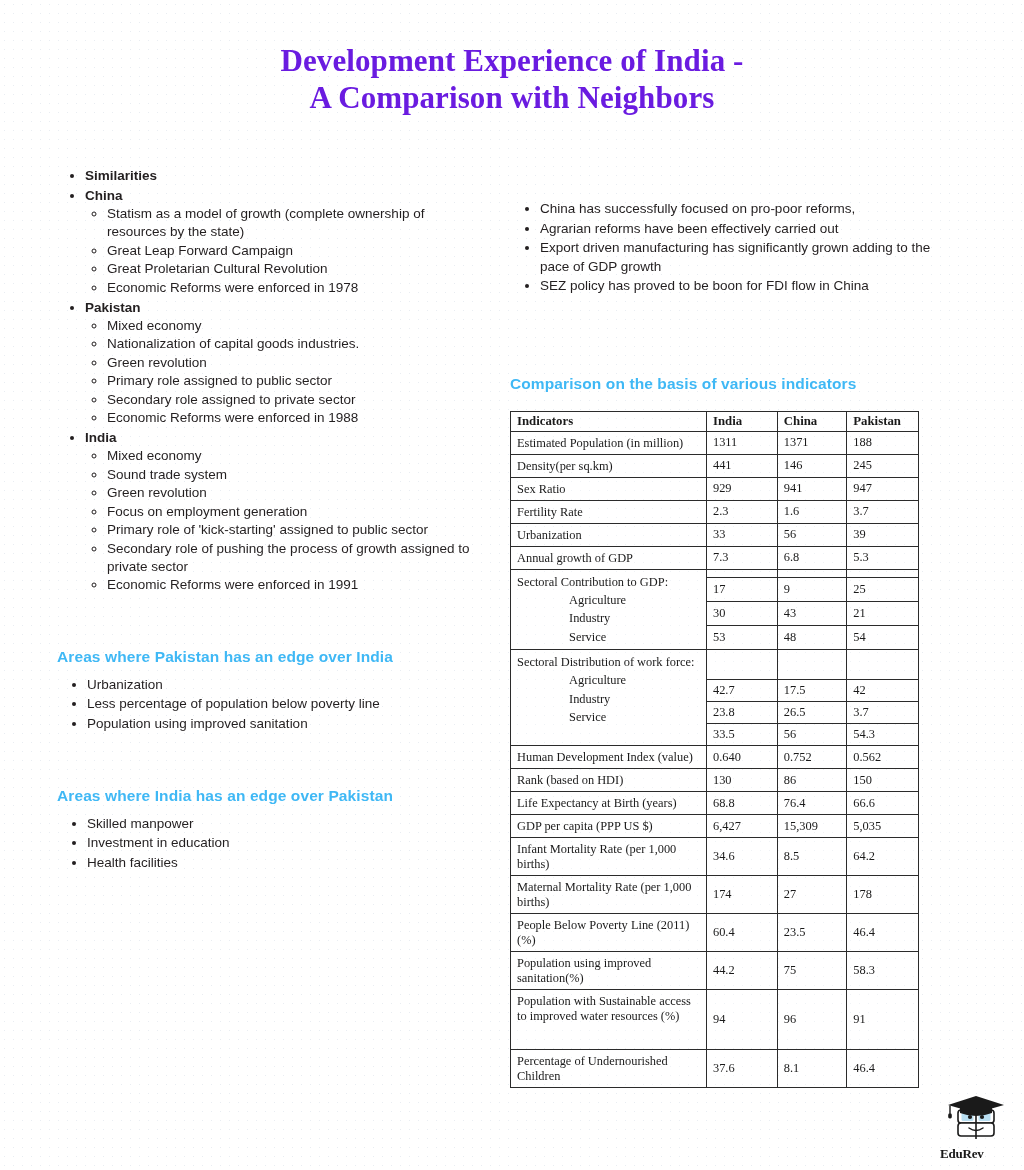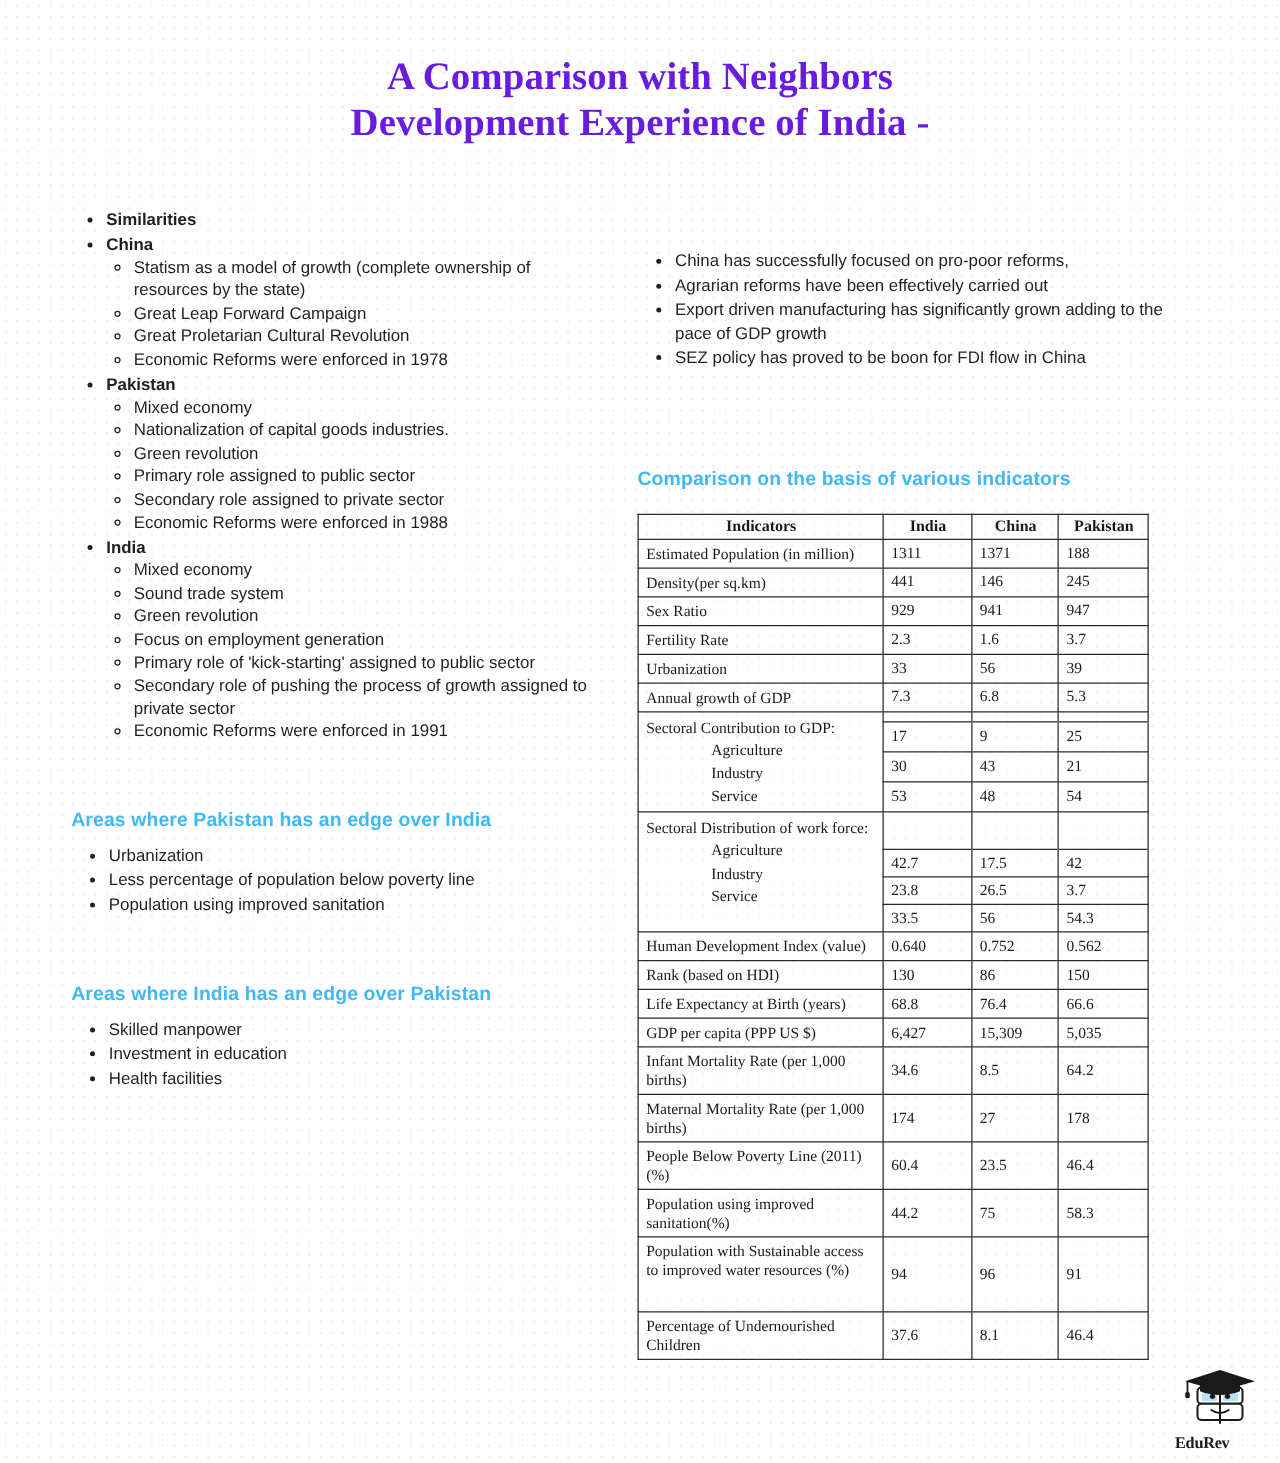--- a/index.html
+++ b/index.html
@@ -96,21 +96,21 @@
     background: rgba(255,255,255,0.35);
   }
   table.cmp th, table.cmp td {
     border: 1.3px solid #2b2b2b;
     padding: 3px 5px 3px 6px;
     vertical-align: middle;
     line-height: 15px;
   }
   table.cmp th {
     font-weight: bold;
-    text-align: center;
+    text-align: left;
     font-size: 12.8px;
     padding-top: 2px; padding-bottom: 2px;
   }
   table.cmp td.ind { width: 204px; vertical-align: top; padding-top: 4px; }
   table.cmp td.ind.mid { vertical-align: middle; }
   table.cmp td.num { width: 74px; }
   table.cmp td.num.c { width: 72px; }
   table.cmp td.num.p { width: 73px; }
   .sub-lbl { display: block; padding-left: 52px; line-height: 18.5px; }
   .grp-head { display: block; line-height: 17px; }
@@ -132,22 +132,22 @@
     color: #1a1a1a;
     letter-spacing: -0.2px;
   }
 </style>
 </head>
 <body>
 
 <div id="page">
 
   <div class="doc-title">
+    <div>Development Experience of India -</div>
     <div>A Comparison with Neighbors</div>
-    <div>Development Experience of India -</div>
   </div>
 
   <div class="col-left">
 
 
     <ul class="lvl1">
 
       <li class="bold-item">
         <span class="txt">Similarities</span>
       </li>

